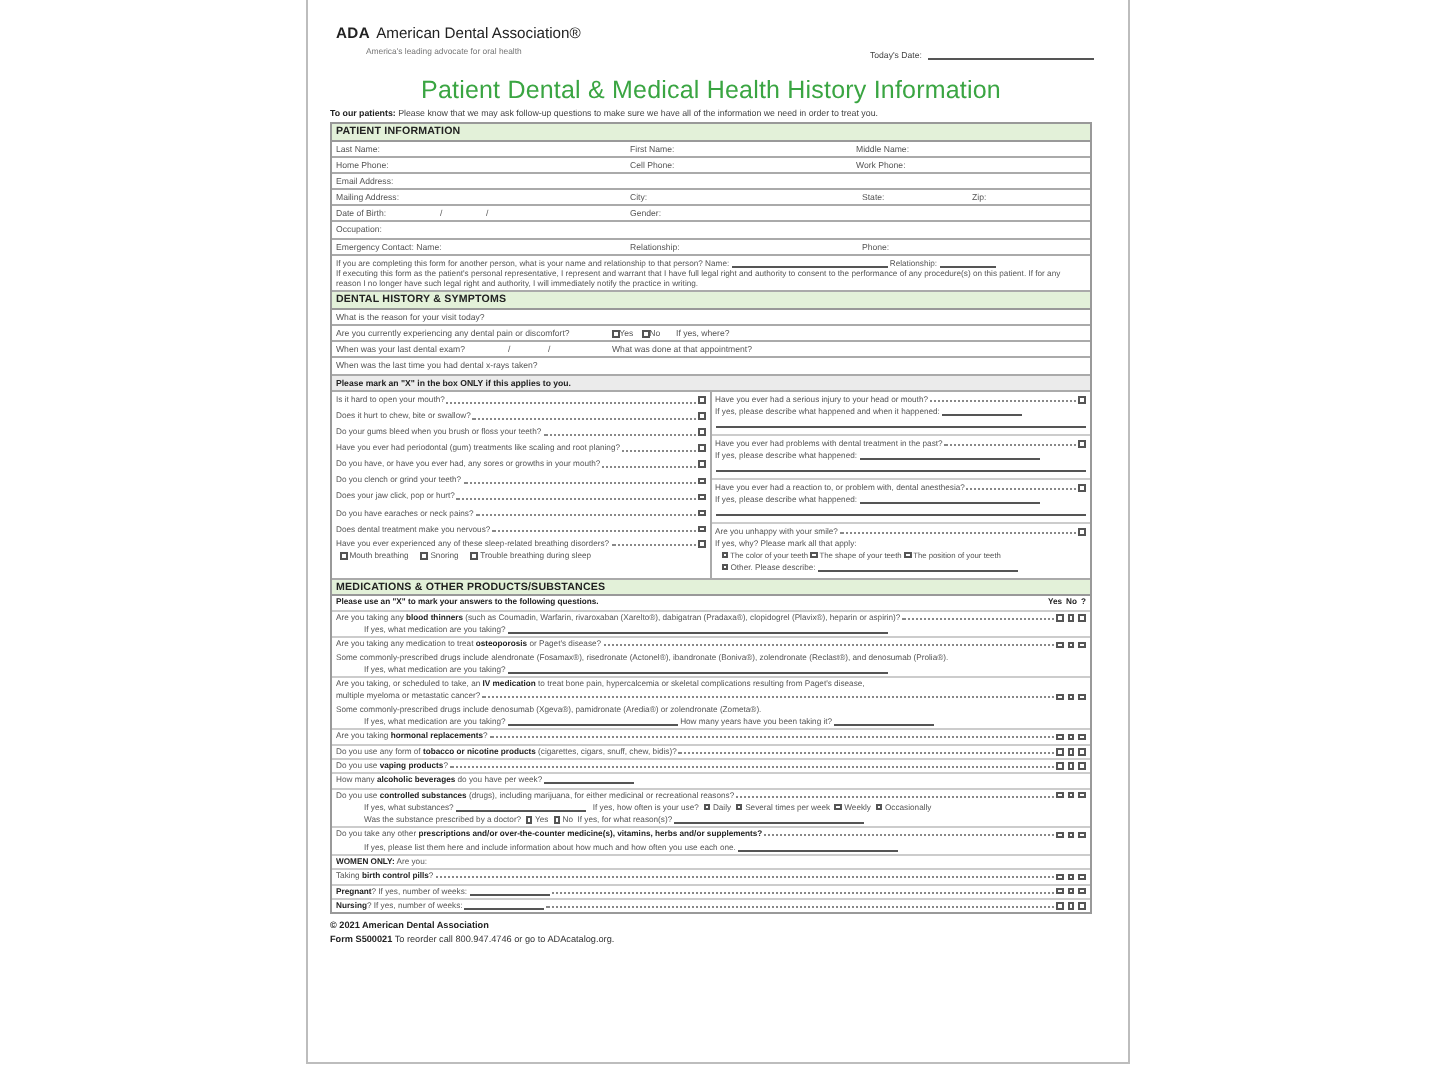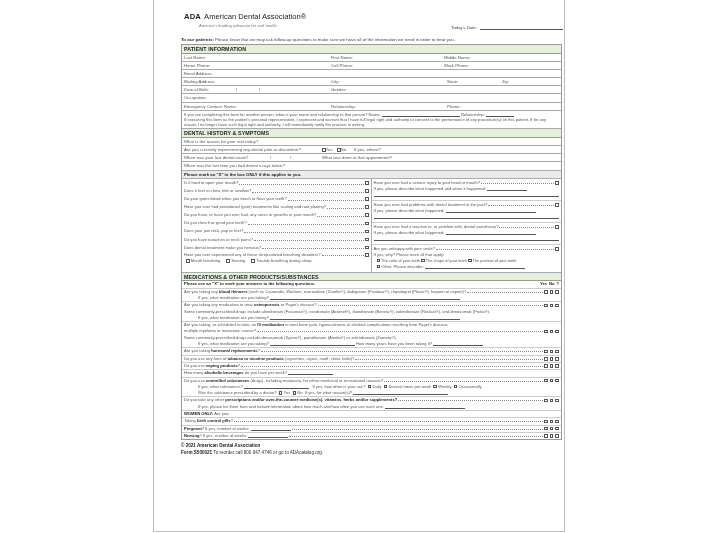--- a/index.html
+++ b/index.html
@@ -2,21 +2,21 @@
 <html><head>
 <meta charset="utf-8">
 <style>
   * { box-sizing: border-box; margin: 0; padding: 0; }
   html, body { width: 720px; height: 533px; background: #ffffff; overflow: hidden; }
   body { font-family: "Liberation Sans", sans-serif; color: #333; position: relative; }
   .page {
     position: absolute; left: 153px; top: 0; width: 412px; height: 532px;
     background: #fff; border: 1px solid #bdbdbd; border-top: none;
   }
-  .inner { position: absolute; left: 27px; top: 0; width: 381px; }
+  .inner { position: absolute; left: 11px; top: 0; width: 381px; }
   .hdr { position: relative; height: 36px; }
   .logo { position: absolute; left: 3px; top: 12px; font-size: 7.6px; color: #222; white-space: nowrap; }
   .logo b { font-weight: 700; letter-spacing: 0.2px; margin-right: 3px; }
   .tagline { position: absolute; left: 18px; top: 23px; font-size: 4.2px; color: #777; }
   .today { position: absolute; left: 270px; top: 25px; font-size: 4.3px; color: #444; white-space: nowrap; }
   .today .line { display: inline-block; width: 83px; border-bottom: 0.6px solid #555; margin-left: 3px; vertical-align: -1px; }
   .title { text-align: center; font-size: 12.5px; color: #3aa542; font-weight: 400; letter-spacing: 0.1px; height: 16px; line-height: 16px; margin-top: 1px; }
   .intro { font-size: 4.4px; color: #444; margin-top: 0px; height: 8px; line-height: 8px; }
   .intro b { color: #222; }
   .box { border: 0.8px solid #999; border-bottom: none; }
@@ -57,20 +57,21 @@
 
 <div class="page">
  <div class="inner">
 
   <div class="hdr">
     <div class="logo"><b>ADA</b><span>American Dental Association®</span></div>
     <div class="tagline">America's leading advocate for oral health</div>
     <div class="today"><span>Today's Date:</span><span class="line"></span></div>
   </div>
 
+  <div class="title">Patient Dental &amp; Medical Health History Information</div>
   <div class="intro"><b>To our patients:</b><span> Please know that we may ask follow-up questions to make sure we have all of the information we need in order to treat you.</span></div>
 
   <div class="box">
     <div class="sec">PATIENT INFORMATION</div>
     <div class="row">
       <span style="left:2px">Last Name:</span>
       <span style="left:149px">First Name:</span>
       <span style="left:262px">Middle Name:</span>
     </div>
     <div class="row">

